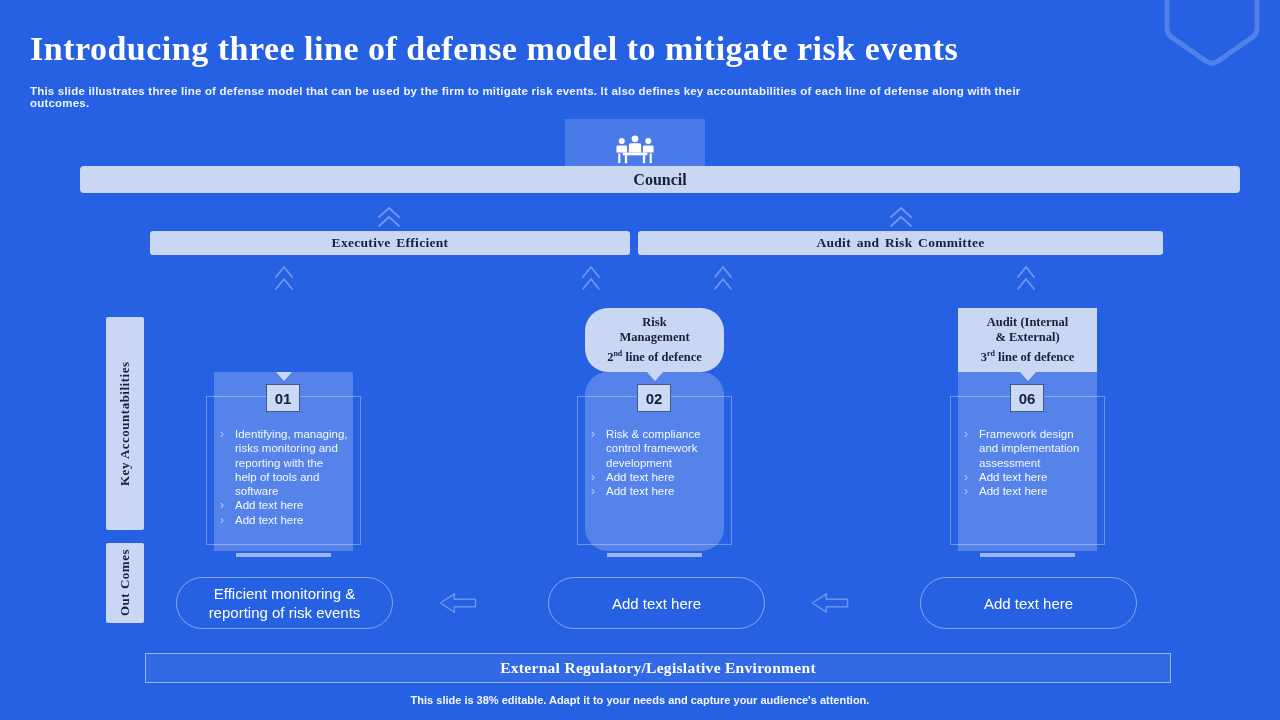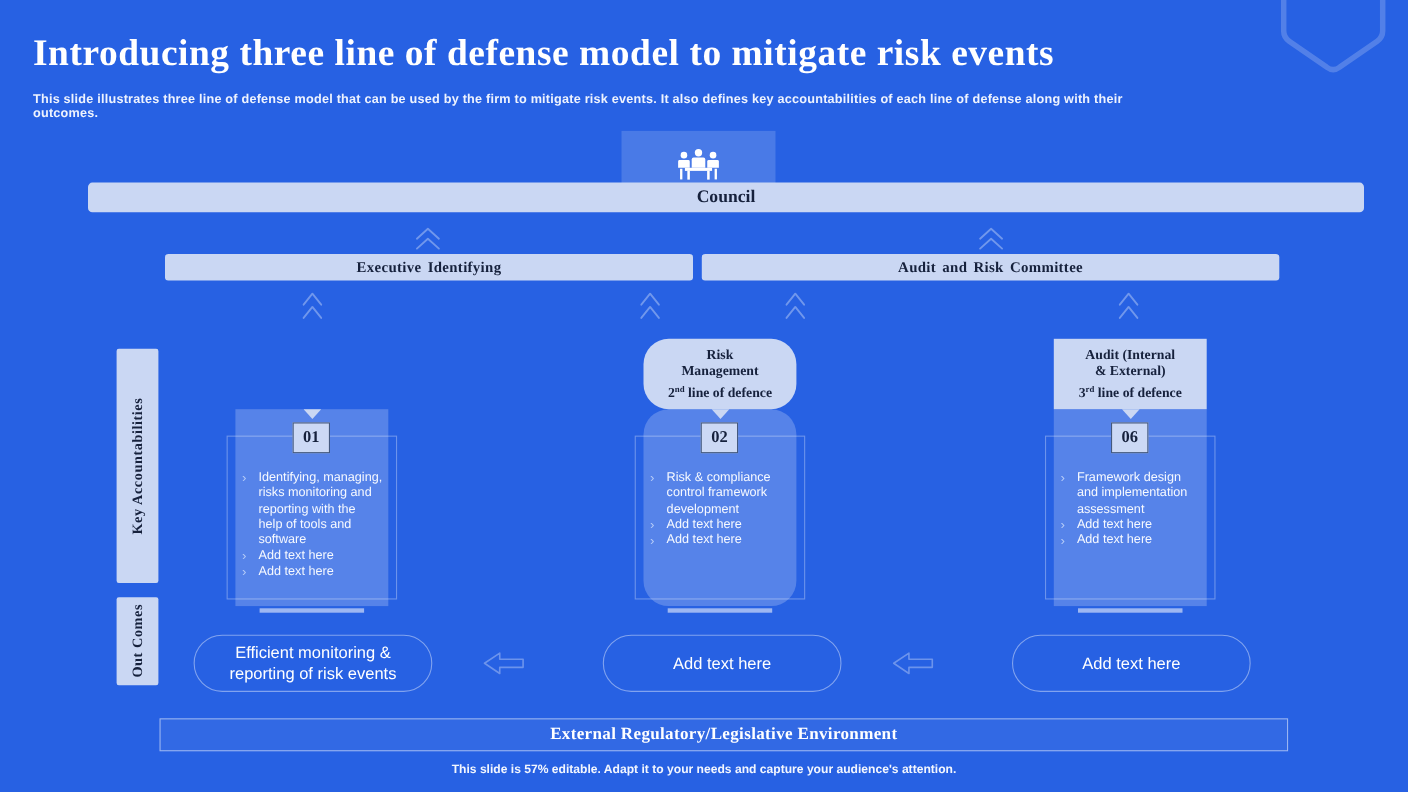--- a/index.html
+++ b/index.html
@@ -59,21 +59,21 @@
   .col-header sup{font-size:8px;vertical-align:super;}
   .c1{left:214px;} .c2{left:585px;border-radius:23px;} .c3{left:958px;}
   .notch{top:372px;width:0;height:0;border-left:8px solid transparent;border-right:8px solid transparent;
          border-top:9px solid var(--panel);z-index:3;}
   .n1{left:276px;} .n2{left:647px;} .n3{left:1020px;}
   .col-body{top:372px;width:139px;height:179px;background:rgba(255,255,255,0.22);z-index:1;}
   .col-outline{top:396px;width:155px;height:149px;border:1px solid rgba(255,255,255,0.32);z-index:2;}
   .o1{left:206px;} .o2{left:577px;} .o3{left:950px;}
   .badge{top:384px;width:34px;height:28px;background:#ccd9f5;border:1px solid #44597f;
          display:flex;align-items:center;justify-content:center;
-         font-family:Liberation Serif, serif;font-weight:bold;font-size:15px;color:var(--dark_text);z-index:4;}
+         font-family:Liberation Sans, sans-serif;font-weight:bold;font-size:15px;color:var(--dark_text);z-index:4;}
   .b1{left:266px;} .b2{left:637px;} .b3{left:1010px;}
   .bullets{top:427px;width:128px;z-index:4;font-size:11.5px;line-height:14.3px;color:var(--white_text);}
   .bl1{left:220px;} .bl2{left:591px;} .bl3{left:964px;}
   .bullet-row{display:flex;}
   .bullet-glyph{width:15px;flex:none;color:#b7cdf8;font-size:12px;}
   .bullet-text{flex:1;}
   .underbar{top:553px;width:95px;height:4px;background:rgba(255,255,255,0.55);}
   .u1{left:236px;} .u2{left:607px;} .u3{left:980px;}
 
   
@@ -127,21 +127,21 @@
   <svg class="abs chev-top-1" viewBox="0 0 28 24">
     <path class="chev" d="M4 12 L14 3 L24 12"></path>
       <path class="chev" d="M4 21 L14 12 L24 21"></path>
   </svg>
   <svg class="abs chev-top-2" viewBox="0 0 28 24">
     <path class="chev" d="M4 12 L14 3 L24 12"></path>
       <path class="chev" d="M4 21 L14 12 L24 21"></path>
   </svg>
 
   <div class="abs tier-bar tier-exec">
-    <span>Executive Identifying</span>
+    <span>Executive Efficient</span>
   </div>
   <div class="abs tier-bar tier-audit">
     <span>Audit and Risk Committee</span>
   </div>
 
   <svg class="abs chev-mid chev-m1" viewBox="0 0 22 30">
     <path class="chev" d="M3 14 L11 4 L19 14"></path>
       <path class="chev" d="M3 26 L11 16 L19 26"></path>
   </svg>
   <svg class="abs chev-mid chev-m2" viewBox="0 0 22 30">
@@ -236,15 +236,15 @@
   </svg>
   <div class="abs pill p2">Add text here</div>
   <svg class="abs arrow a2" viewBox="0 0 42 26">
     <path d="M40 9 H17 V3 L2 13 L17 23 V17 H40 Z"></path>
   </svg>
   <div class="abs pill p3">Add text here</div>
 
   <div class="abs env-bar">
     <span>External Regulatory/Legislative Environment</span>
   </div>
-  <div class="abs footer">This slide is 57% editable. Adapt it to your needs and capture your audience's attention.</div>
+  <div class="abs footer">This slide is 38% editable. Adapt it to your needs and capture your audience's attention.</div>
 
 </div>
 
 </body></html>

